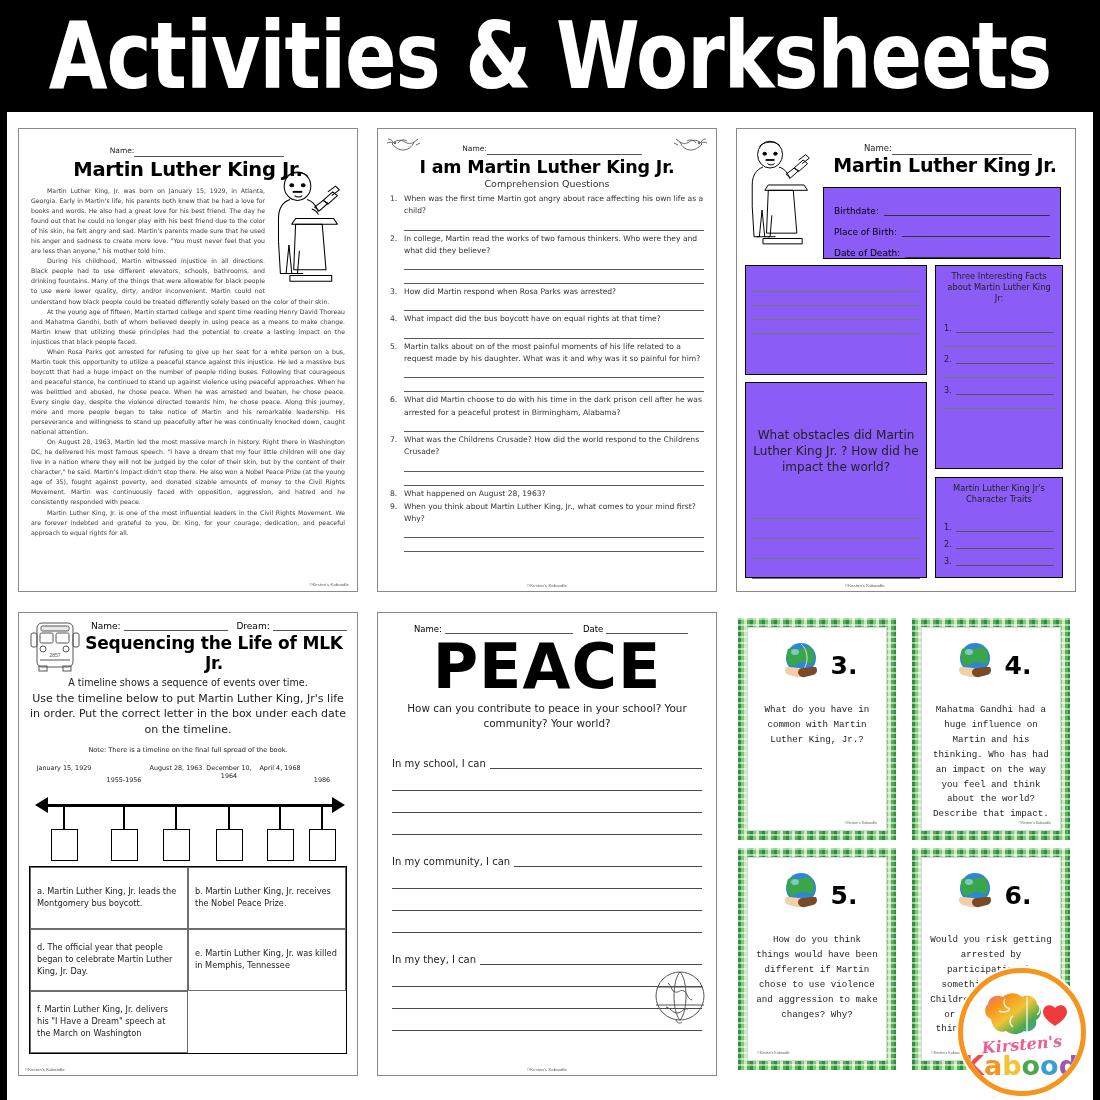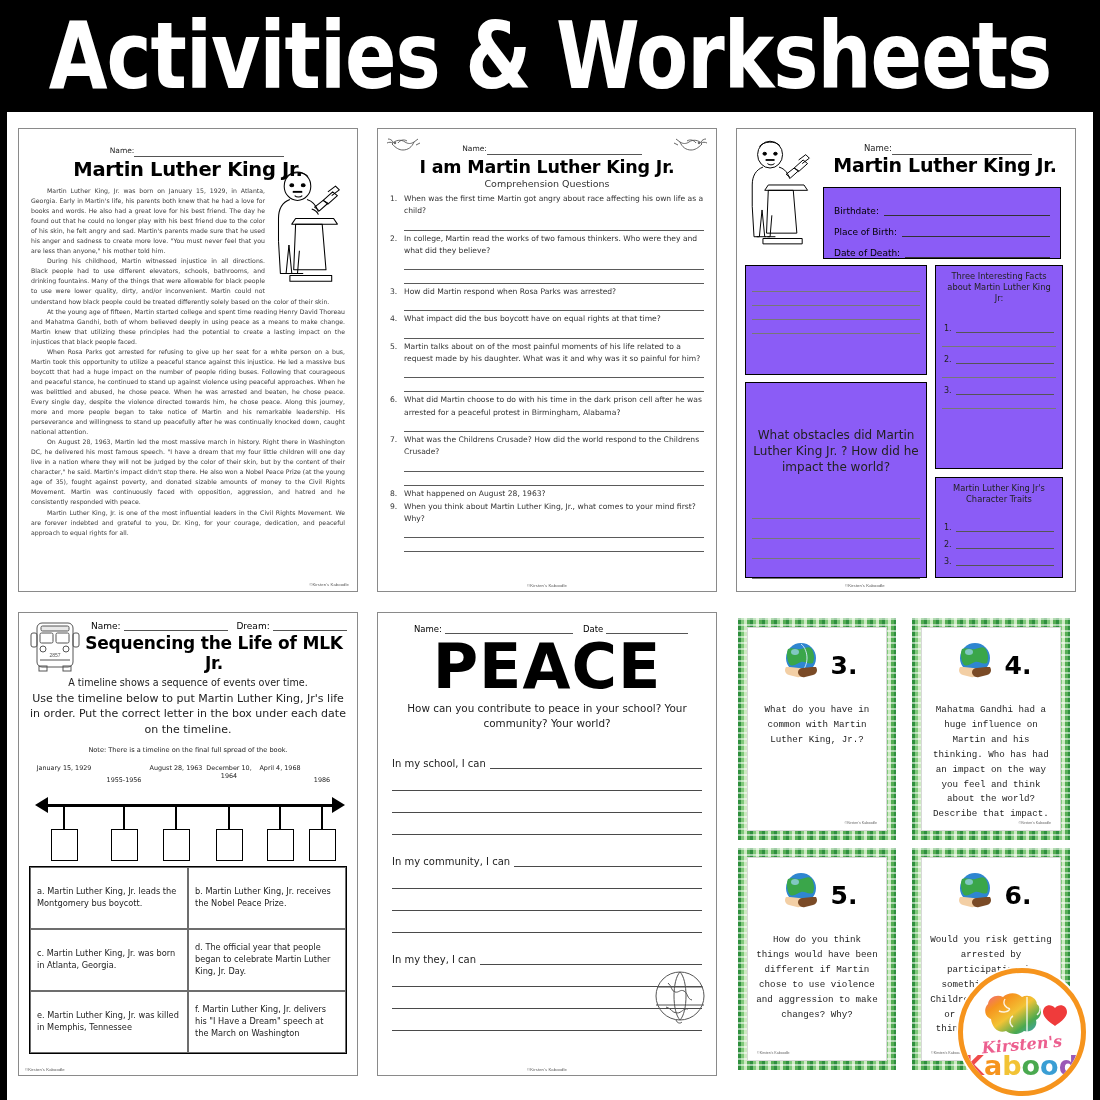--- a/index.html
+++ b/index.html
@@ -501,21 +501,20 @@
         <div class="tl-item" style="left:264px;">
           <div class="tl-date hand" style="padding-top:12px;">1986</div>
           <div class="tl-stem"></div>
           <div class="tl-box"></div>
         </div>
       </div>
 
       <div id="seqtable">
         <div class="seqcell hand">a.  Martin Luther King, Jr. leads the Montgomery bus boycott.</div>
         <div class="seqcell hand">b.  Martin Luther King, Jr. receives the Nobel Peace Prize.</div>
-        <div class="seqcell hand">c.  Martin Luther King, Jr. was born in Atlanta, Georgia.</div>
         <div class="seqcell hand">d.  The official year that people began to celebrate Martin Luther King, Jr. Day.</div>
         <div class="seqcell hand">e.  Martin Luther King, Jr. was killed in Memphis, Tennessee</div>
         <div class="seqcell hand">f.  Martin Luther King, Jr. delivers his "I Have a Dream" speech at the March on Washington</div>
       </div>
 
       <div class="copyright" style="left:6px;bottom:3px;">©Kirsten's Kaboodle</div>
     </div>
   </div>
 
   <div class="sheet" id="s5">

